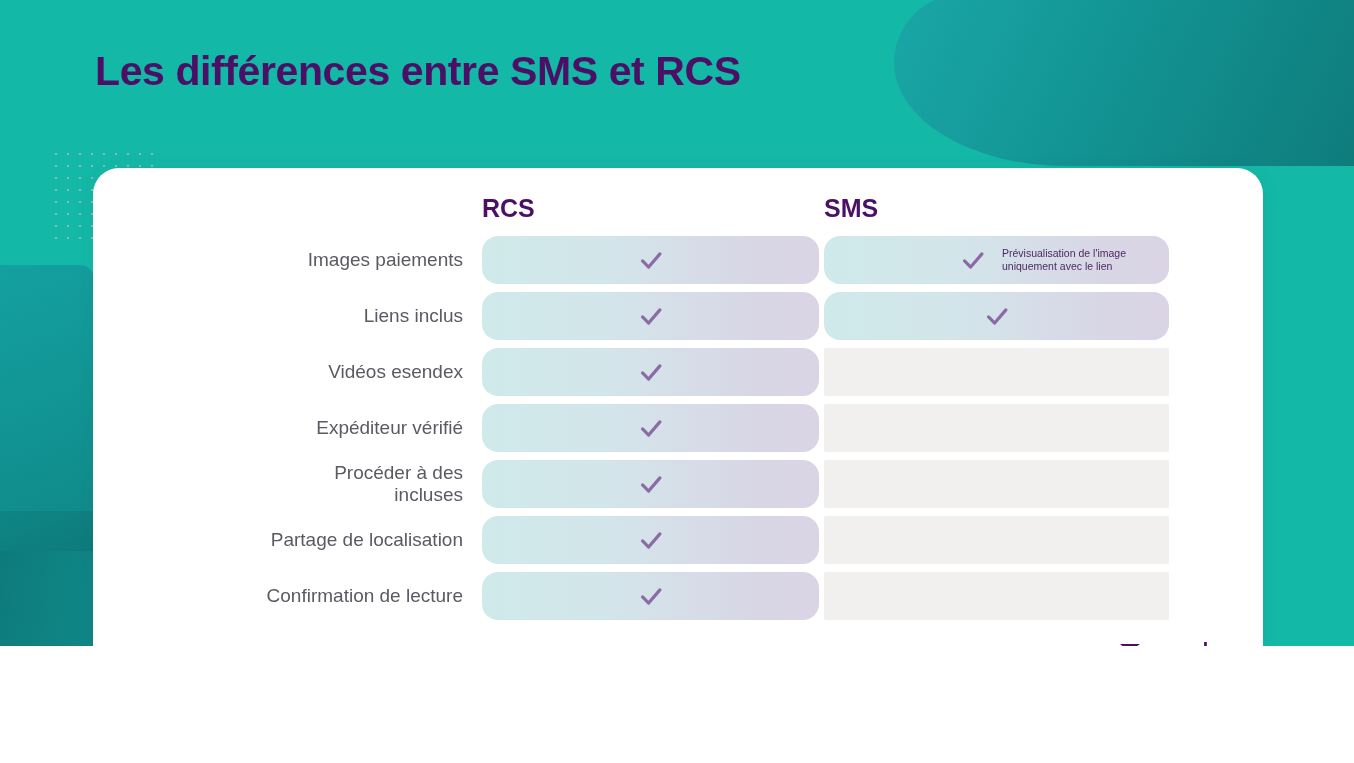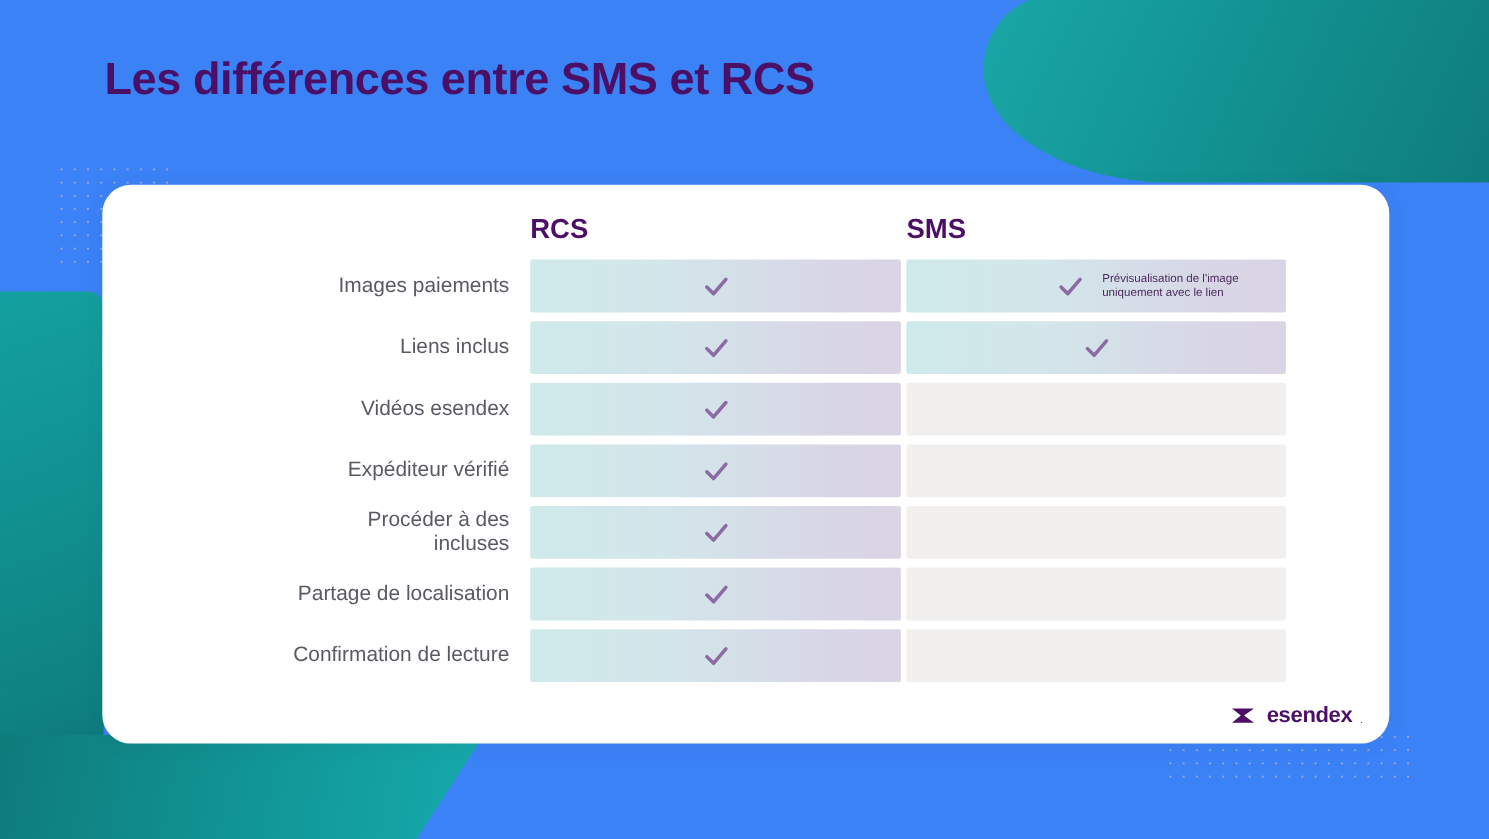--- a/index.html
+++ b/index.html
@@ -8,22 +8,22 @@
     width: 1354px;
     height: 763px;
     overflow: hidden;
     background: #ffffff;
     font-family: "Liberation Sans", sans-serif;
   }
 
   .slide {
     position: relative;
     width: 1354px;
-    height: 763px;
-    background: #3b82f6;
+    height: 646px;
+    background: #14b8a6;
     overflow: hidden;
   }
 
   
   .teal-top-right {
     position: absolute;
     top: -6px;
     right: 0;
     width: 460px;
     height: 172px;
@@ -149,20 +149,21 @@
     border-radius: 2px;
     display: flex;
     align-items: center;
     justify-content: center;
   }
   .cell.rcs { left: 389px; width: 337px; }
   .cell.sms { left: 731px; width: 345px; }
 
   .cell.filled {
     background: linear-gradient(90deg, #cfeaea 0%, #d3e5ea 40%, #d8d7e6 78%, #dad4e4 100%);
+    border-radius: 16px;
   }
   .cell.empty {
     background: #f2f0ef;
   }
 
   .check {
     width: 30px;
     height: 30px;
     display: block;
   }

